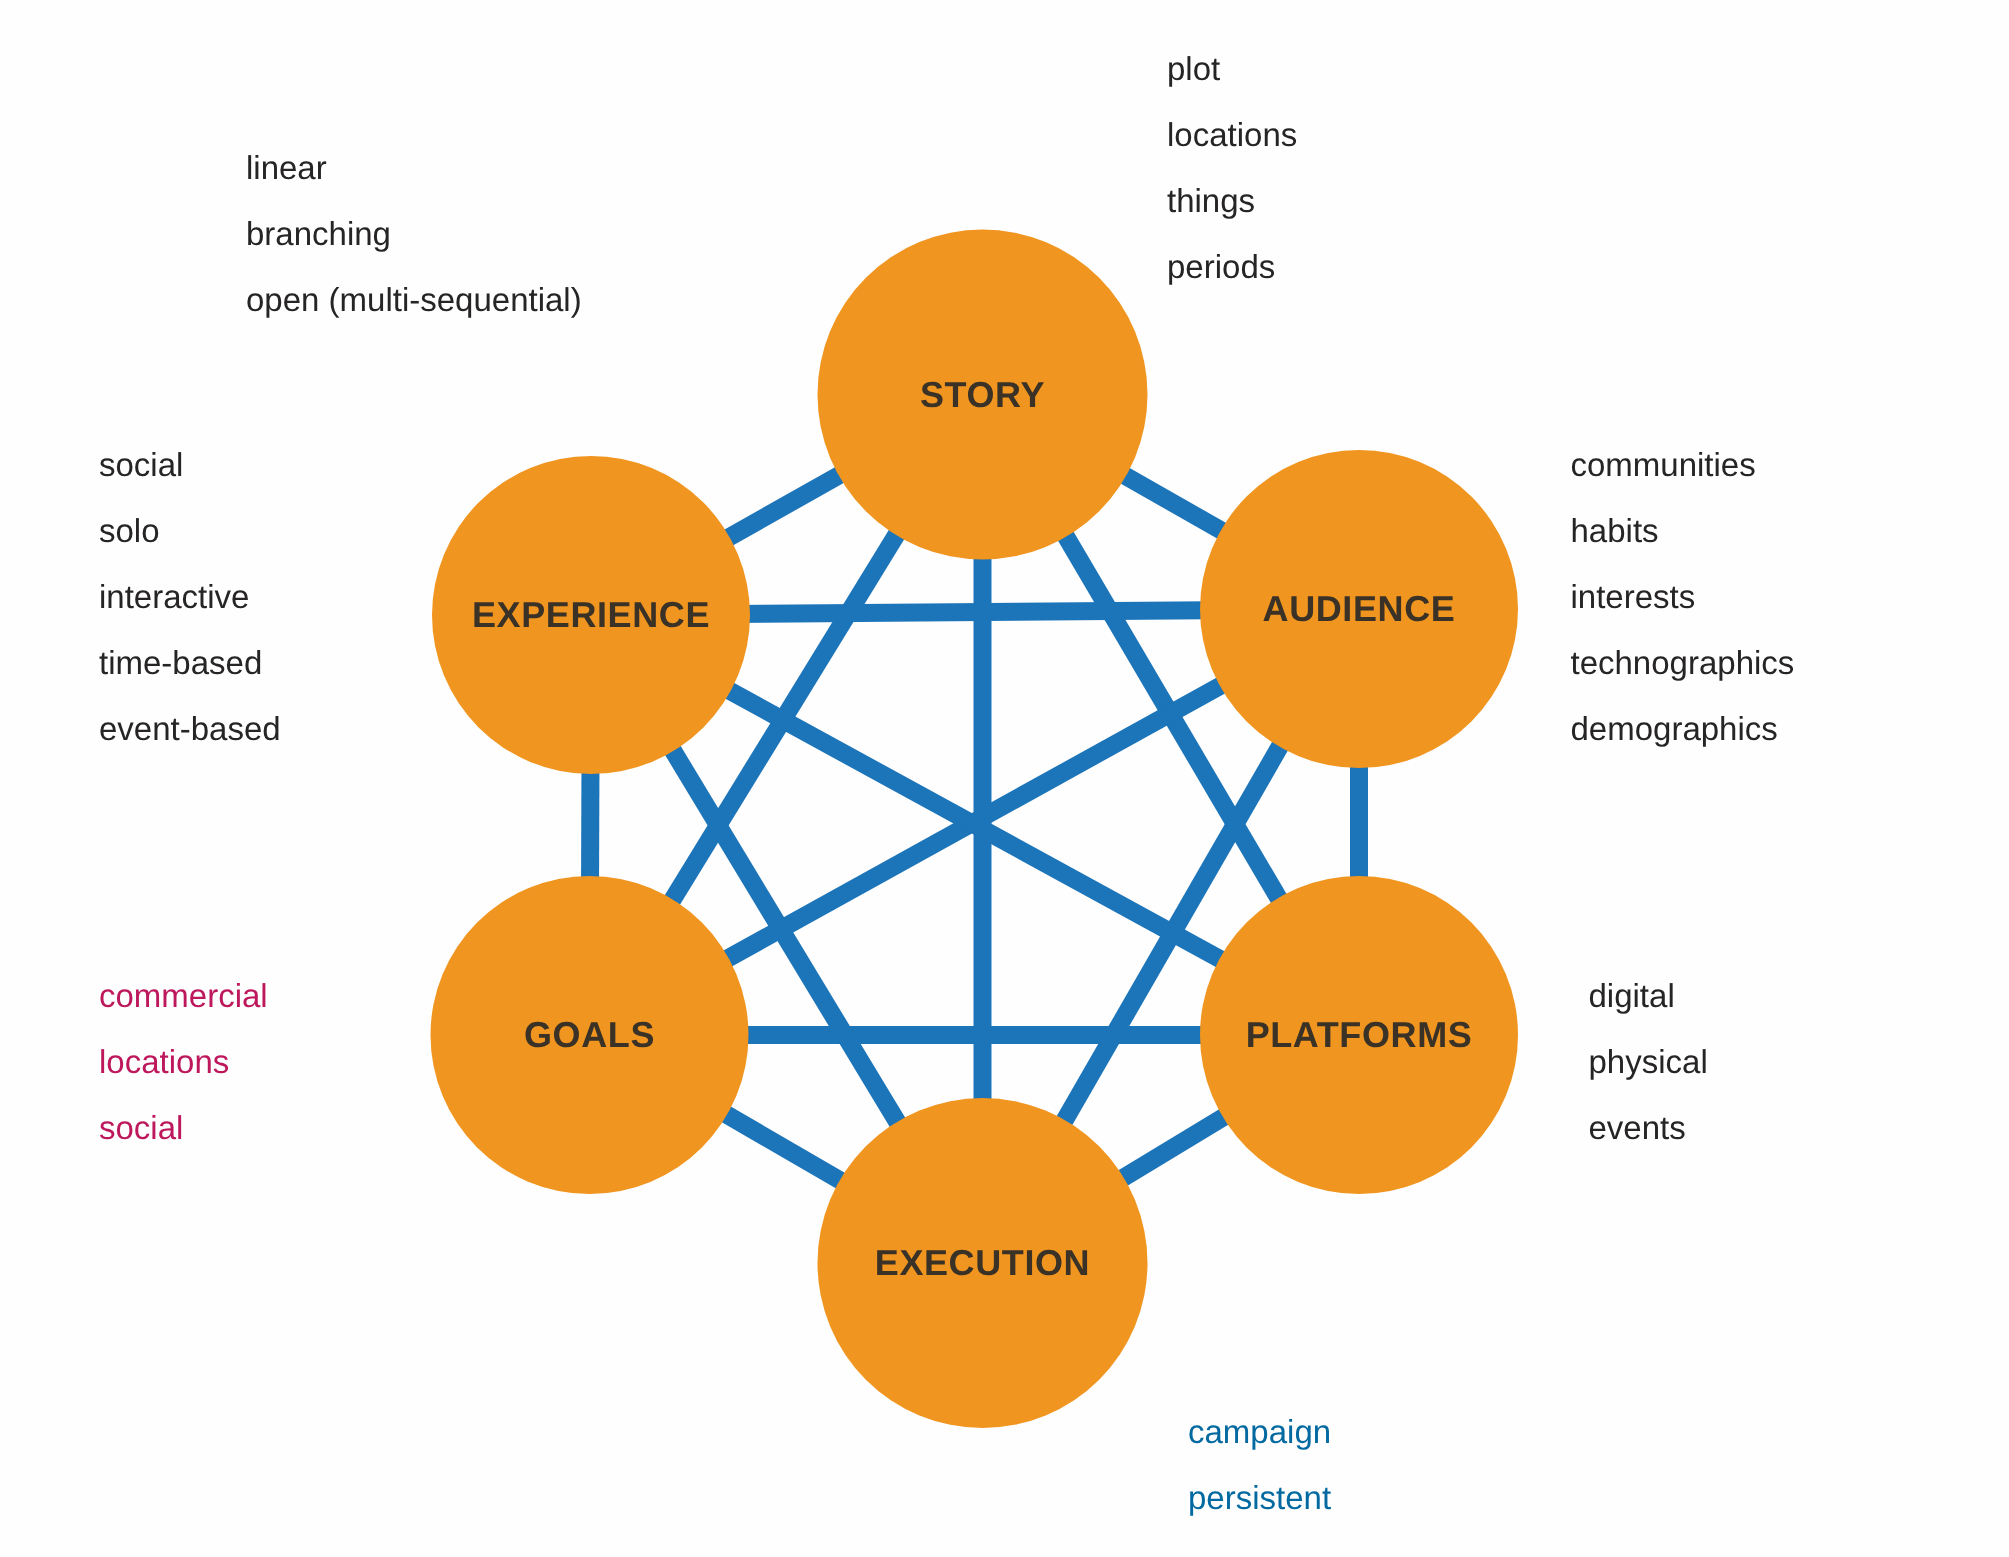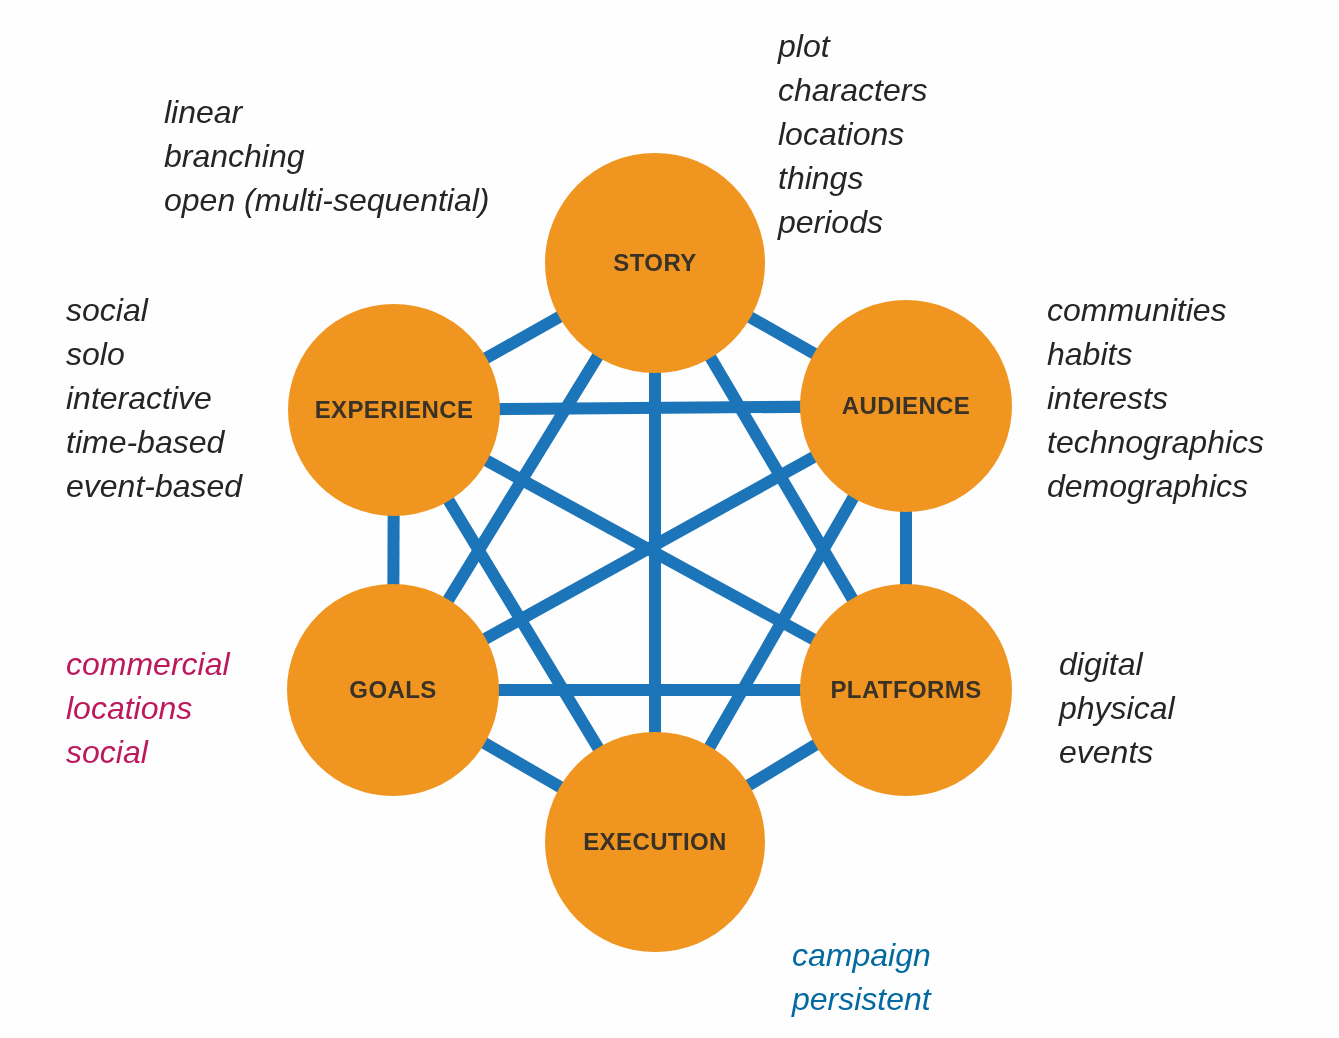--- a/index.html
+++ b/index.html
@@ -24,24 +24,23 @@
   }
   .node-label {
     font-family: "Liberation Sans", sans-serif;
     font-size: 24px;
     font-weight: 700;
     letter-spacing: 0.4px;
     text-anchor: middle;
   }
   .annotation {
     position: absolute;
-    font-size: 32px;
+    font-size: 22px;
     line-height: 44px;
     white-space: nowrap;
-    font-style: italic;
   }
   .annotation.align-left  { text-align: left; }
   .ann-line { height: 44px; }
 </style>
 </head>
 <body>
 
 <div class="stage">
 
   <svg class="graph-svg" viewBox="0 0 1339 1038">
@@ -96,21 +95,20 @@
   </svg>
 
   <div class="annotation align-left" style="left: 164px; top: 66px; color: rgb(38, 36, 36); margin-top: 24px;">
       <div class="ann-line">linear</div>
       <div class="ann-line">branching</div>
       <div class="ann-line">open (multi-sequential)</div>
     </div>
 
   <div class="annotation align-left" style="left: 778px; top: 24px; color: rgb(38, 36, 36);">
       <div class="ann-line">plot</div>
-      <div class="ann-line">characters</div>
       <div class="ann-line">locations</div>
       <div class="ann-line">things</div>
       <div class="ann-line">periods</div>
     </div>
 
   <div class="annotation align-left" style="left: 66px; top: 288px; color: rgb(38, 36, 36);">
       <div class="ann-line">social</div>
       <div class="ann-line">solo</div>
       <div class="ann-line">interactive</div>
       <div class="ann-line">time-based</div>

